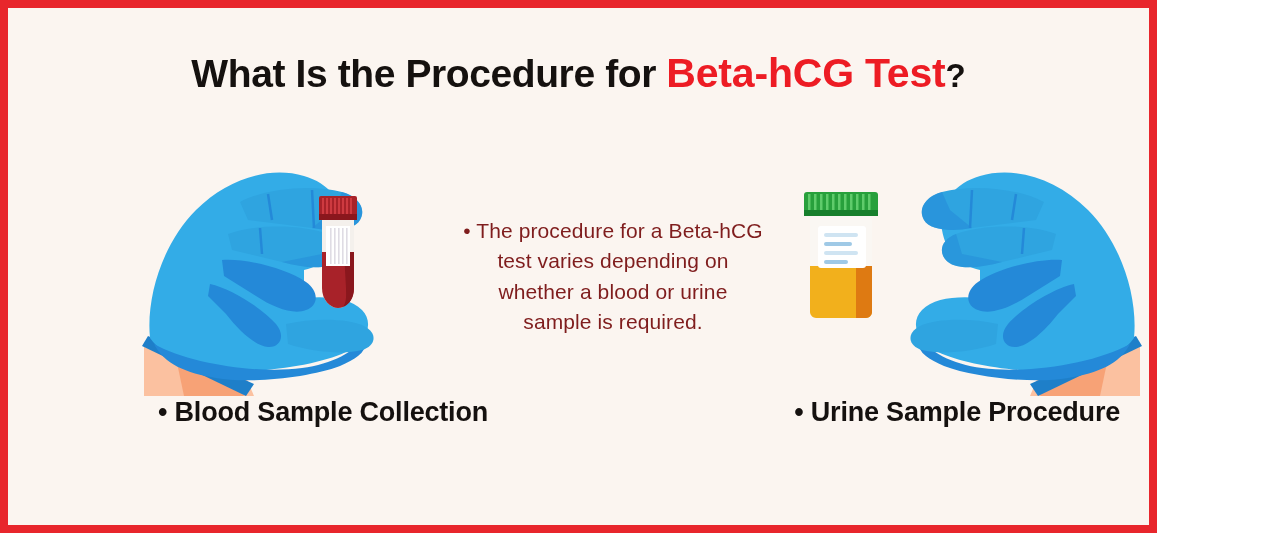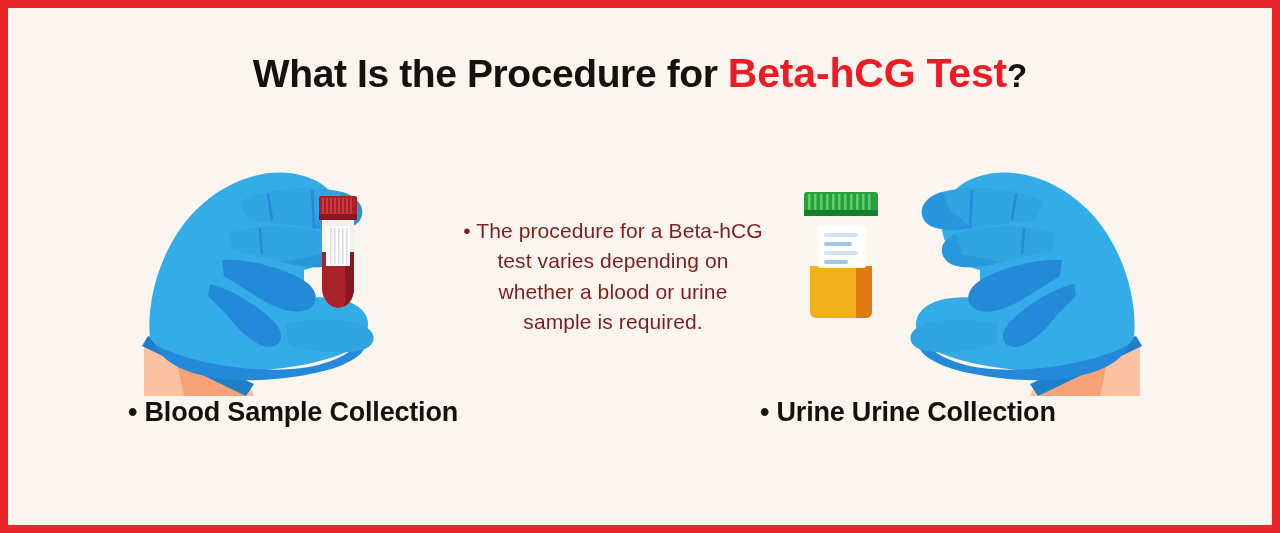--- a/index.html
+++ b/index.html
@@ -10,21 +10,21 @@
     width: 1280px;
     height: 533px;
     overflow: hidden;
     background: #ffffff;
     font-family: "Liberation Sans", sans-serif;
   }
 
   .infographic {
     position: relative;
     box-sizing: border-box;
-    width: 1280px;
+    width: 1157px;
     height: 533px;
     background: #FBF5F0;
     border: 8px solid #E8262C;
   }
 
   
   .title-bar {
     position: absolute;
     top: 42px;
     left: 0;
@@ -64,21 +64,21 @@
   .art-stage {
     position: relative;
     width: 360px;
     height: 250px;
   }
 
   .caption {
     position: absolute;
     top: 385px;
     width: 360px;
-    text-align: left;
+    text-align: right;
     font-family: "Liberation Sans", sans-serif;
     font-size: 27px;
     font-weight: bold;
     color: #15110F;
     line-height: 1.42;
     letter-spacing: -0.2px;
   }
   .caption-left  { left: 120px; }
   .caption-right { left: 752px; }
 
@@ -286,15 +286,15 @@
             <rect x="16" y="62" width="74" height="6" fill="#177F2C"></rect>
           </g>
         </g>
       </svg>
     </div>
   </div>
 
   <div class="center-note">• The procedure for a Beta-hCG test varies depending on whether a blood or urine sample is required.</div>
 
   <div class="caption caption-left">• Blood Sample Collection</div>
-  <div class="caption caption-right">• Urine Urine Collection</div>
+  <div class="caption caption-right">• Urine Sample Procedure</div>
 
 </div>
 
 </body></html>

